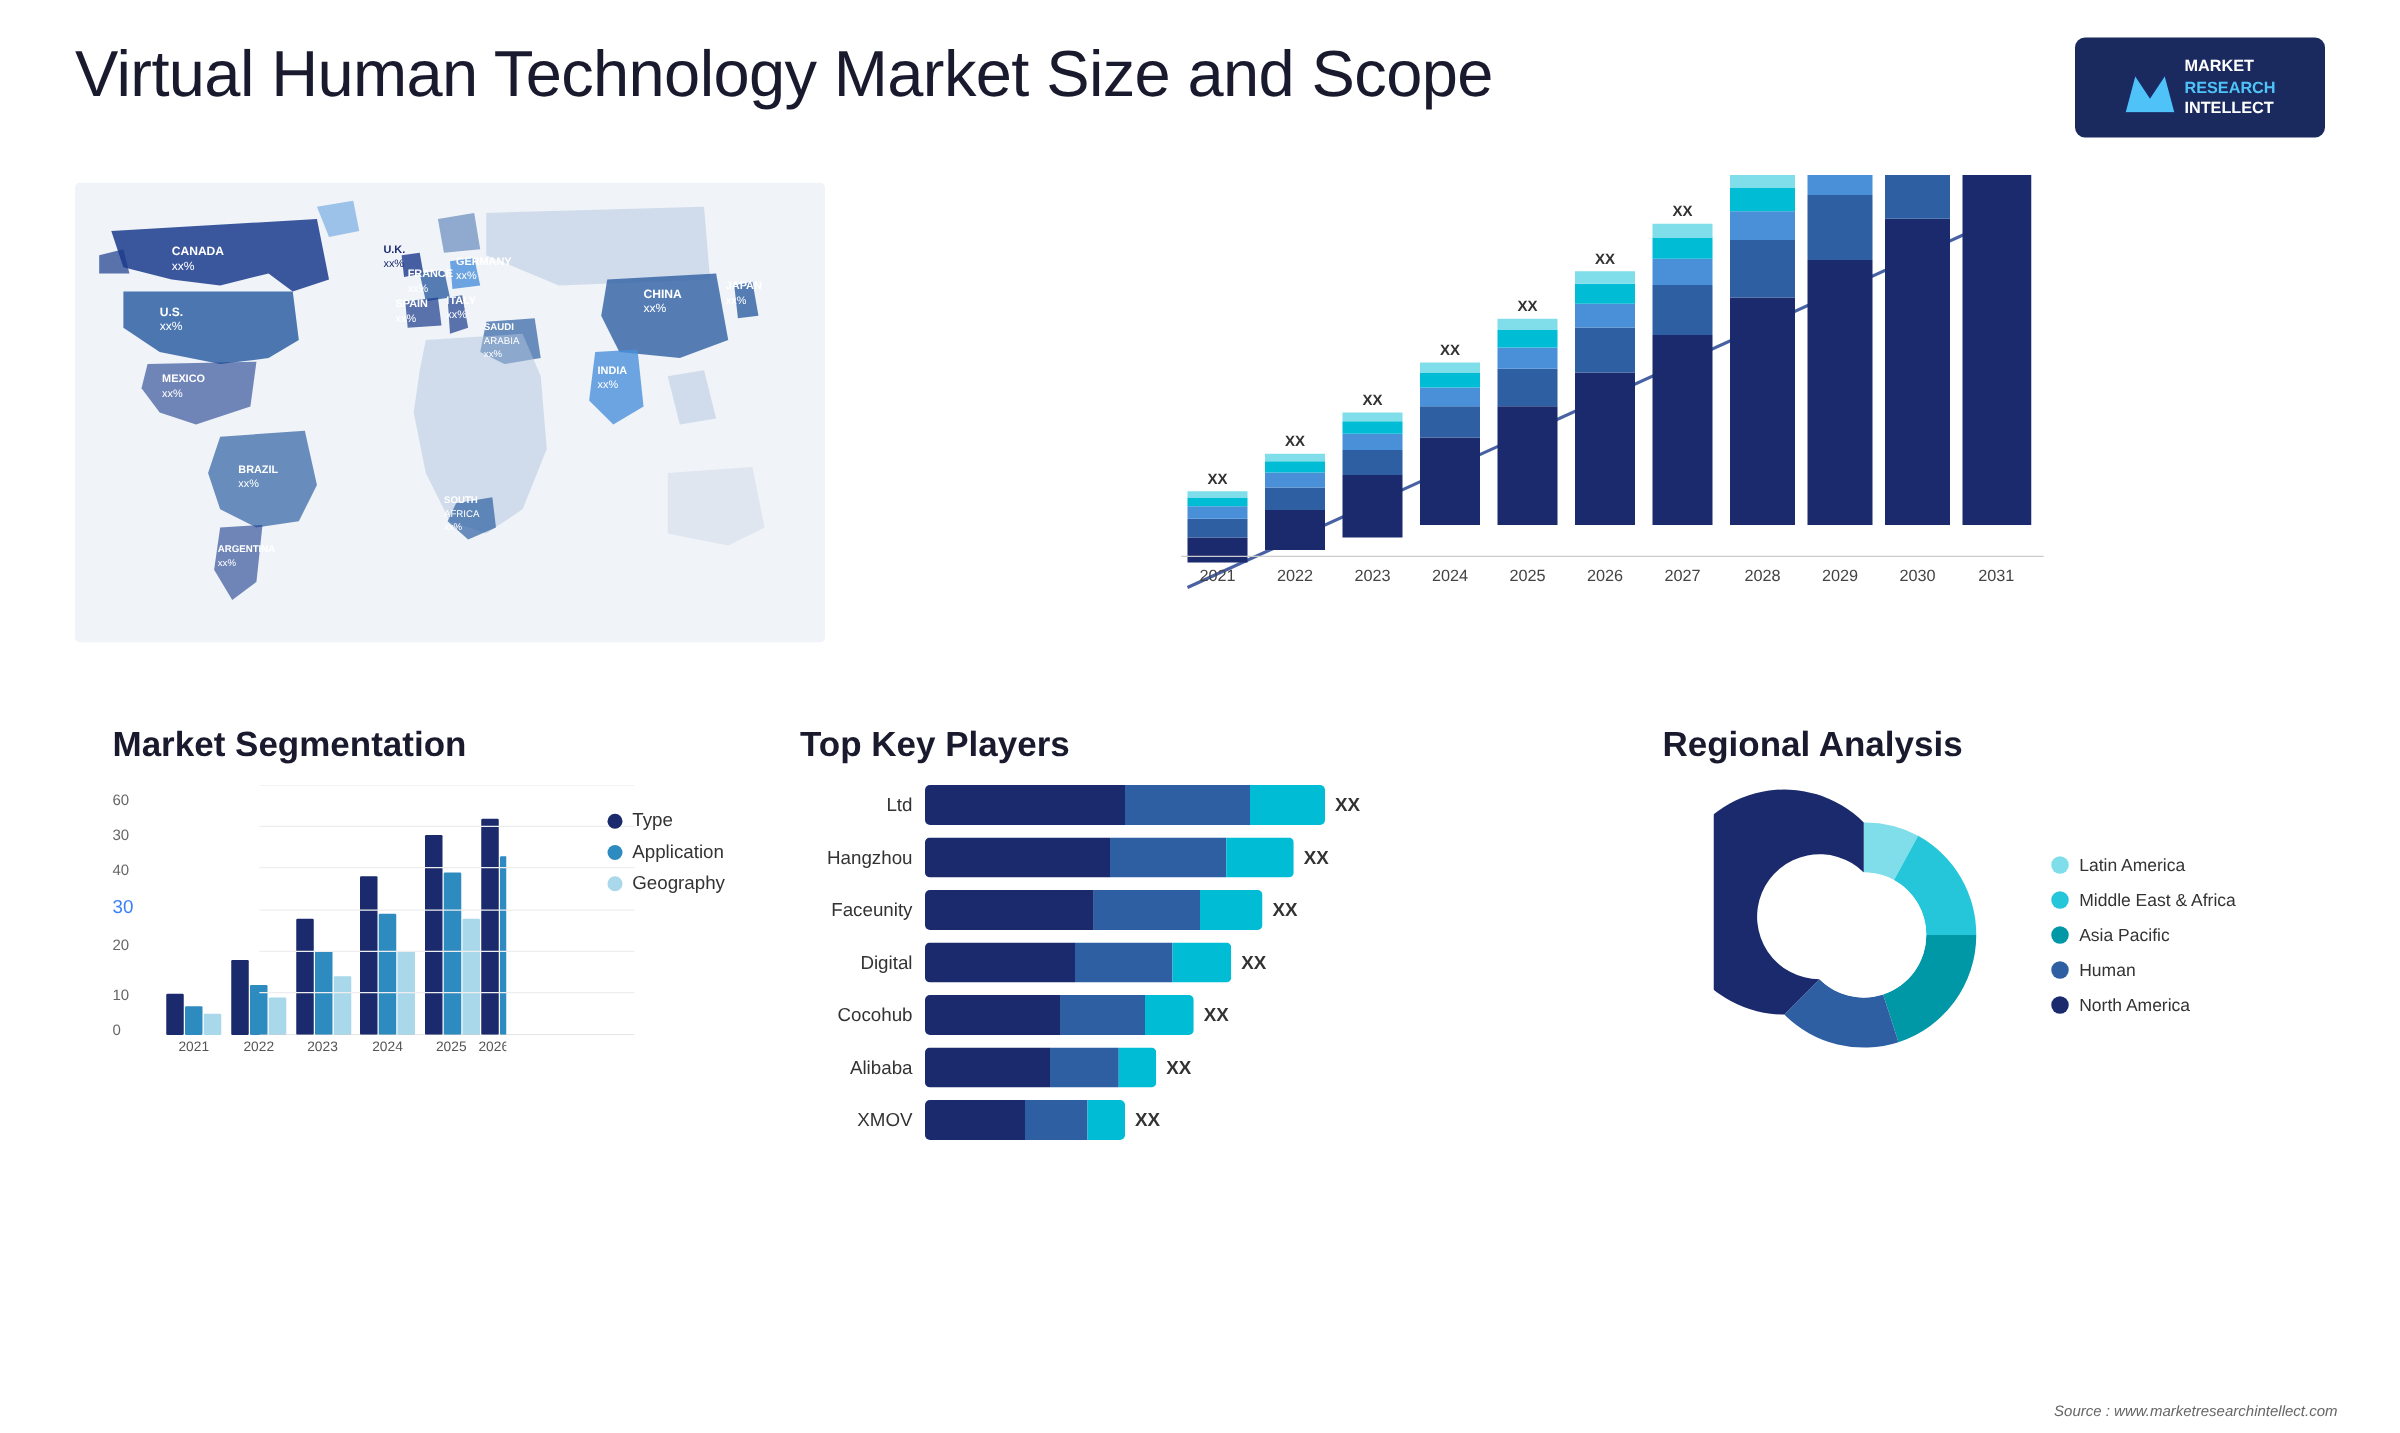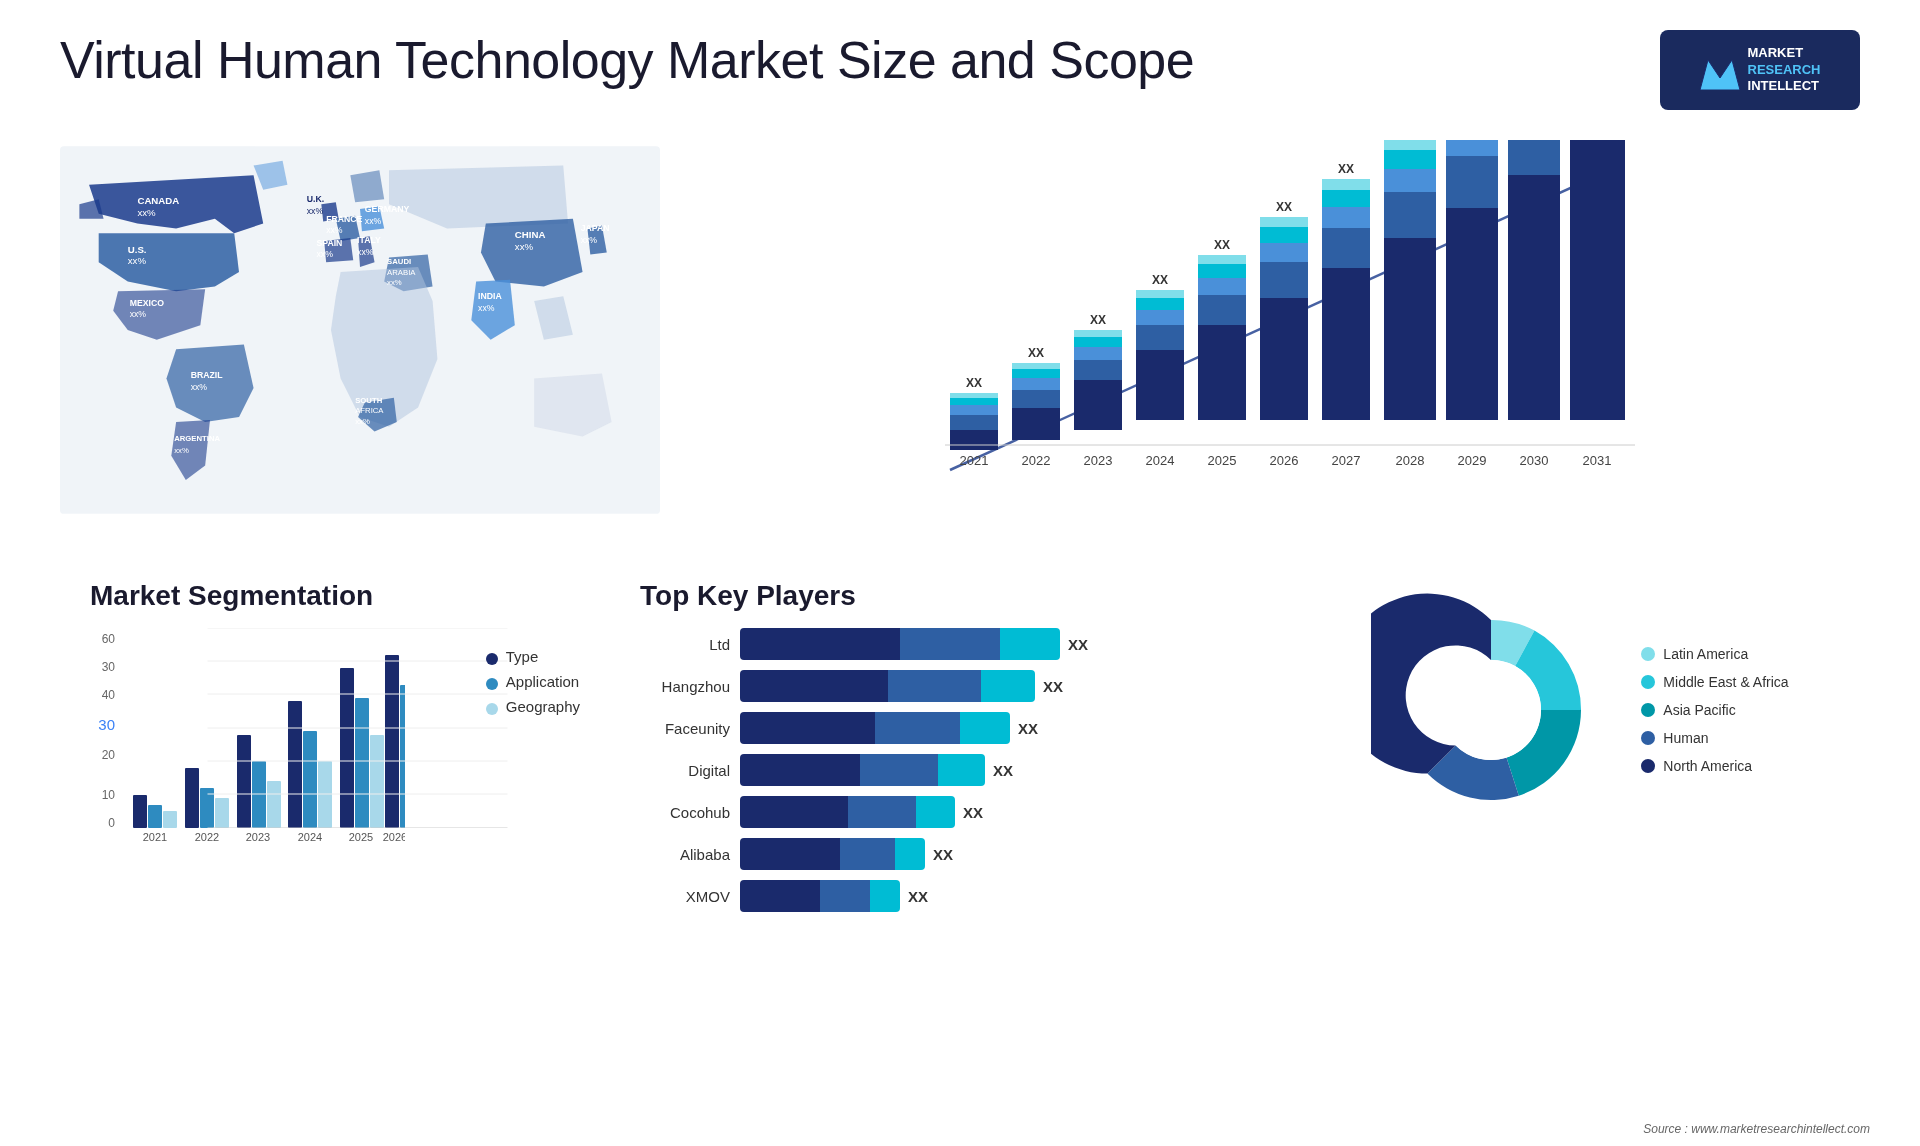--- a/index.html
+++ b/index.html
@@ -104,21 +104,21 @@
     .seg-legend {
       position: absolute;
       right: 10px;
       top: 20px;
       display: flex;
       flex-direction: column;
       gap: 8px;
     }
     .legend-item {
       display: flex;
-      align-items: flex-end;
+      align-items: center;
       gap: 8px;
       font-size: 15px;
       color: #333;
     }
     .legend-dot {
       width: 12px;
       height: 12px;
       border-radius: 50%;
     }
 
@@ -472,21 +472,21 @@
       </svg>
     </div>
   </div>
 
   <div class="bottom-grid">
 
     <div class="segmentation-section">
       <h2 class="section-title">Market Segmentation</h2>
       <div style="display:flex; align-items:flex-end; gap:10px;">
 
-        <div style="display:flex;flex-direction:column;justify-content:space-between;height:220px;padding-bottom:22px;min-width:25px;align-items:flex-end;">
+        <div style="display:flex;flex-direction:column;justify-content:space-between;height:220px;padding-bottom:22px;min-width:25px;">
           <span style="font-size:12px;color:#666;">60</span>
           <span style="font-size:12px;color:#666;">30</span>
           <span style="font-size:12px;color:#666;">40</span>
           <span style="font-size:15px;color:#3b82f6;">30</span>
           <span style="font-size:12px;color:#666;">20</span>
           <span style="font-size:12px;color:#666;margin-top:12px;">10</span>
           <span style="font-size:12px;color:#666;">0</span>
         </div>
 
         <div style="flex:1;position:relative;">
@@ -638,20 +638,21 @@
               <div class="player-bar-seg3" style="width:30px;height:32px;"></div>
             </div>
             <span class="player-val">XX</span>
           </div>
         </div>
 
       </div>
     </div>
 
     <div class="regional-section">
+      <h2 class="section-title">Regional Analysis</h2>
       <div class="donut-area">
 
         <svg width="240" height="240" viewBox="-120 -120 240 240">
 
           <path d="M 0 -90 A 90 90 0 0 1 43.5 -79.4 L 24.2 -44.1 A 50 50 0 0 0 0 -50 Z" fill="#80deea"></path>
 
           <path d="M 43.5 -79.4 A 90 90 0 0 1 90 0 L 50 0 A 50 50 0 0 0 24.2 -44.1 Z" fill="#26c6da"></path>
 
           <path d="M 90 0 A 90 90 0 0 1 27.8 85.7 L 15.5 47.6 A 50 50 0 0 0 50 0 Z" fill="#0097a7"></path>
 

